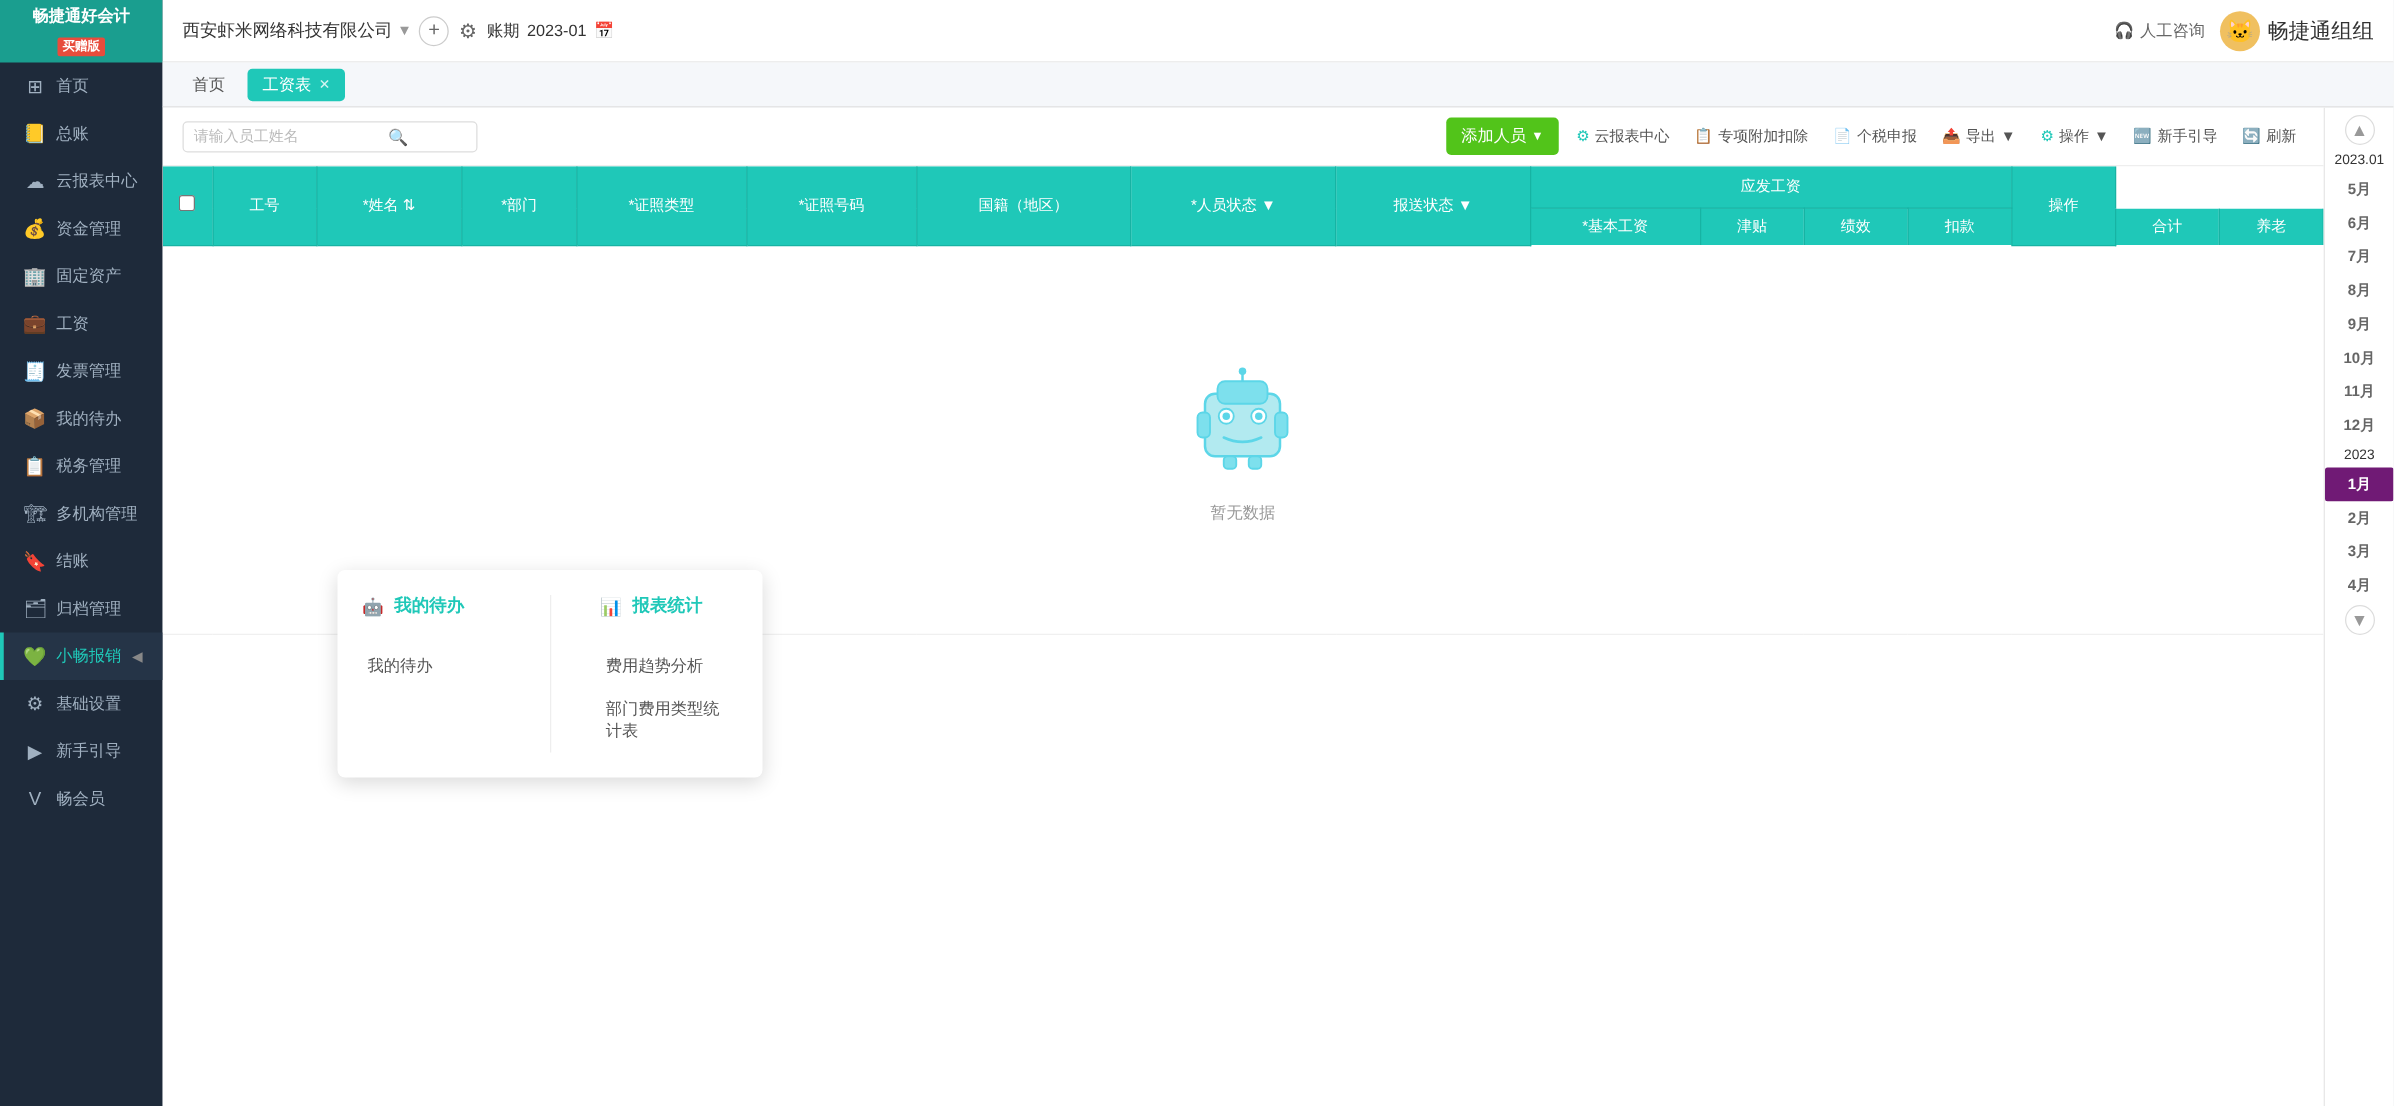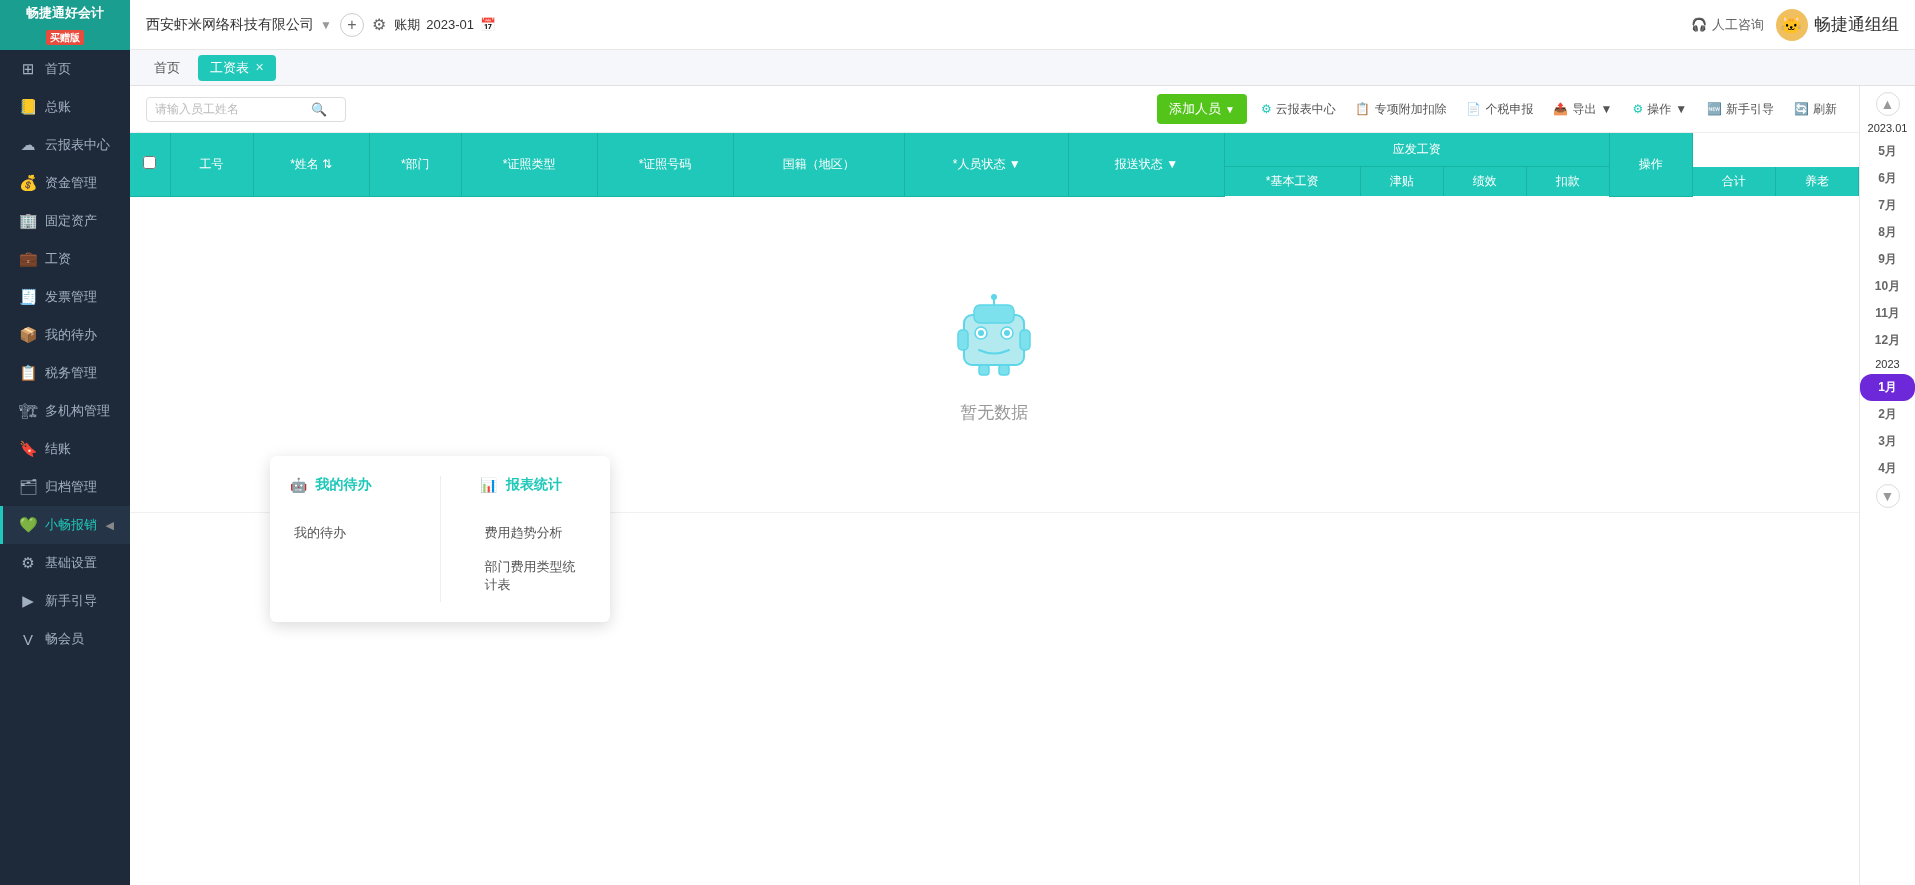--- a/index.html
+++ b/index.html
@@ -60,20 +60,21 @@
       border-bottom: 1px solid #e8e8e8;
       gap: 8px;
     }
     .topbar-company {
       display: flex;
       align-items: center;
       gap: 6px;
       font-size: 14px;
       color: #333;
       cursor: pointer;
+      font-family: Liberation Mono, monospace;
     }
     .topbar-company .arrow { color: #999; font-size: 12px; }
     .topbar-add-btn {
       width: 24px; height: 24px;
       border: 1px solid #ccc;
       border-radius: 50%;
       display: flex; align-items: center; justify-content: center;
       cursor: pointer; color: #666; font-size: 16px;
     }
     .topbar-settings { color: #666; cursor: pointer; font-size: 16px; }
@@ -134,21 +135,21 @@
       background: #fff;
       border-bottom: 1px solid #eee;
     }
     .search-wrap {
       display: flex;
       align-items: center;
       border: 1px solid #ddd;
       border-radius: 4px;
       padding: 4px 8px;
       gap: 6px;
-      width: 200px;
+      width: 236px;
     }
     .search-wrap input {
       border: none;
       outline: none;
       font-size: 12px;
       color: #333;
       width: 150px;
       background: transparent;
     }
     .search-wrap input::placeholder { color: #bbb; }
@@ -212,21 +213,21 @@
       font-size: 12px;
       color: #555;
     }
     .no-data {
       display: flex;
       flex-direction: column;
       align-items: center;
       justify-content: center;
       padding: 80px 0;
       color: #999;
-      font-size: 17px;
+      font-size: 13px;
     }
     .no-data-icon {
       width: 100px;
       height: 100px;
       margin-bottom: 16px;
     }
 
     
     .month-selector {
       width: 56px;
@@ -247,21 +248,21 @@
     }
     .month-item {
       width: 100%;
       text-align: center;
       padding: 5px 4px;
       cursor: pointer;
       color: #666;
       font-size: 12px;
       font-weight: bold;
     }
-    .month-item.active { background: #6d28d9; color: #fff; border-radius: 12px; }
+    .month-item.active { background: #701a75; color: #fff; border-radius: 2px; }
     .month-nav {
       width: 24px; height: 24px;
       display: flex; align-items: center; justify-content: center;
       cursor: pointer; color: #999; font-size: 14px;
       border: 1px solid #ddd; border-radius: 50%; margin: 2px;
     }
     .dropdown-popup {
       position: absolute;
       top: 370px;
       left: 140px;

